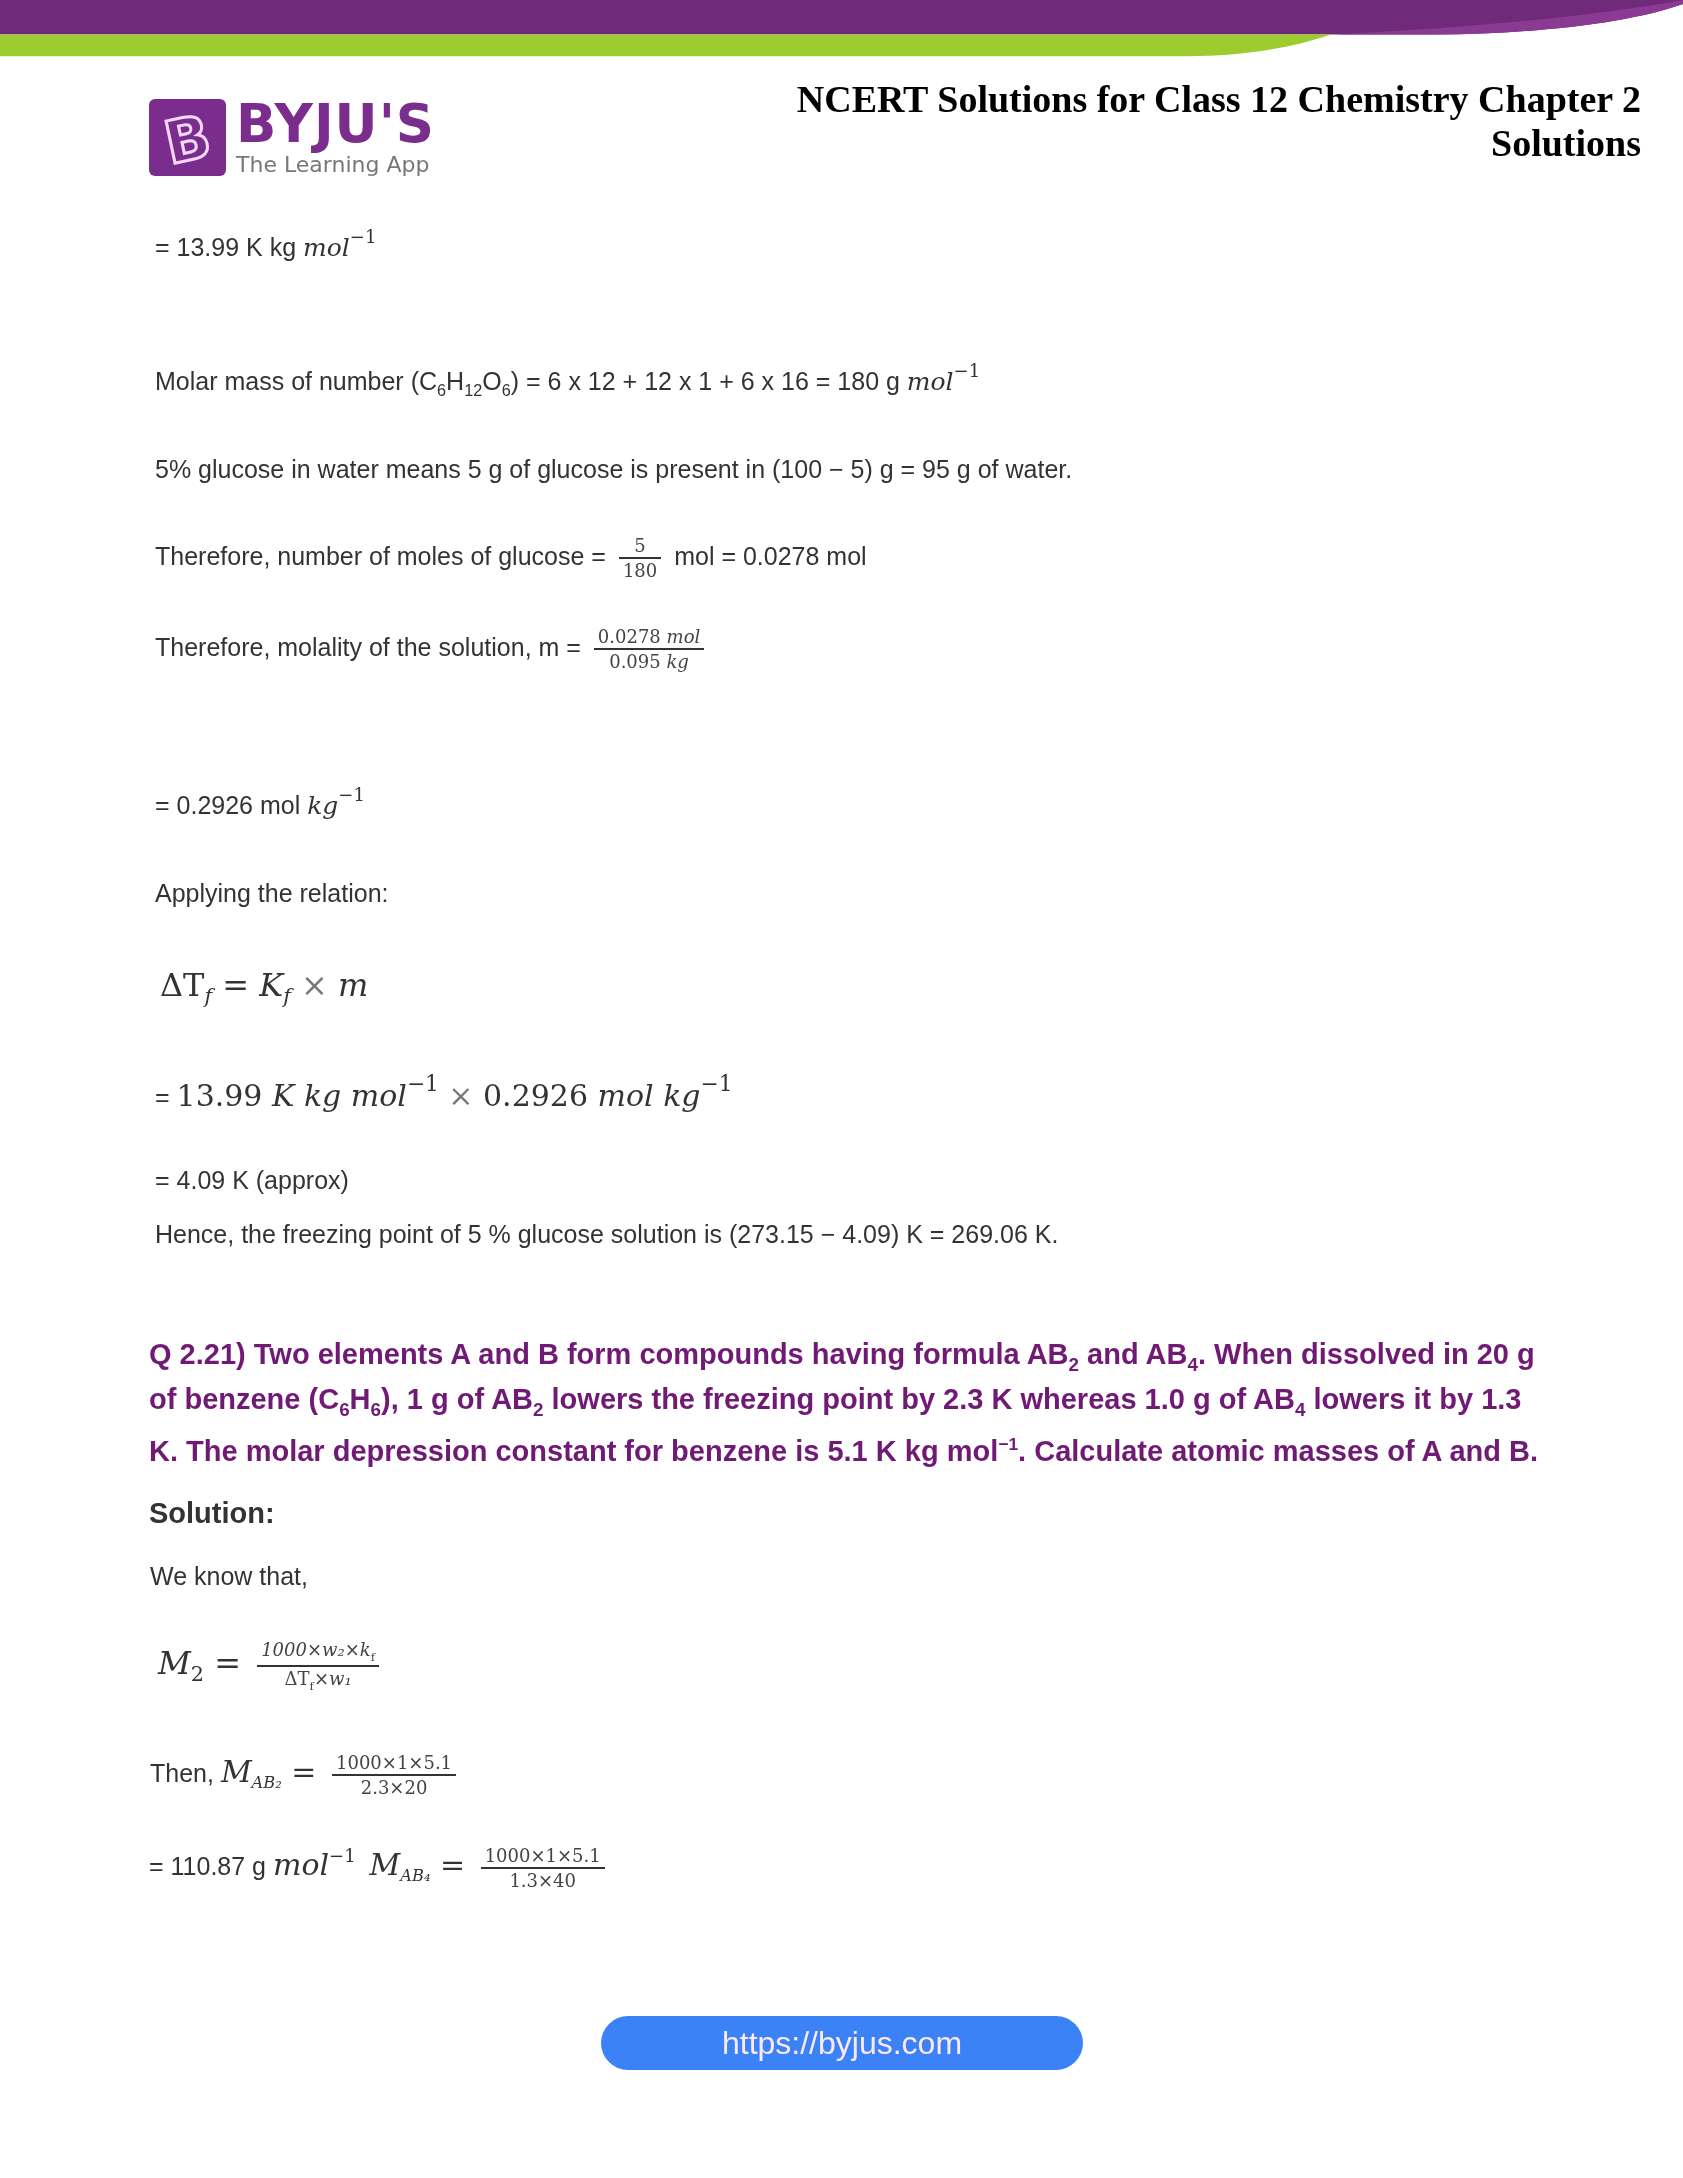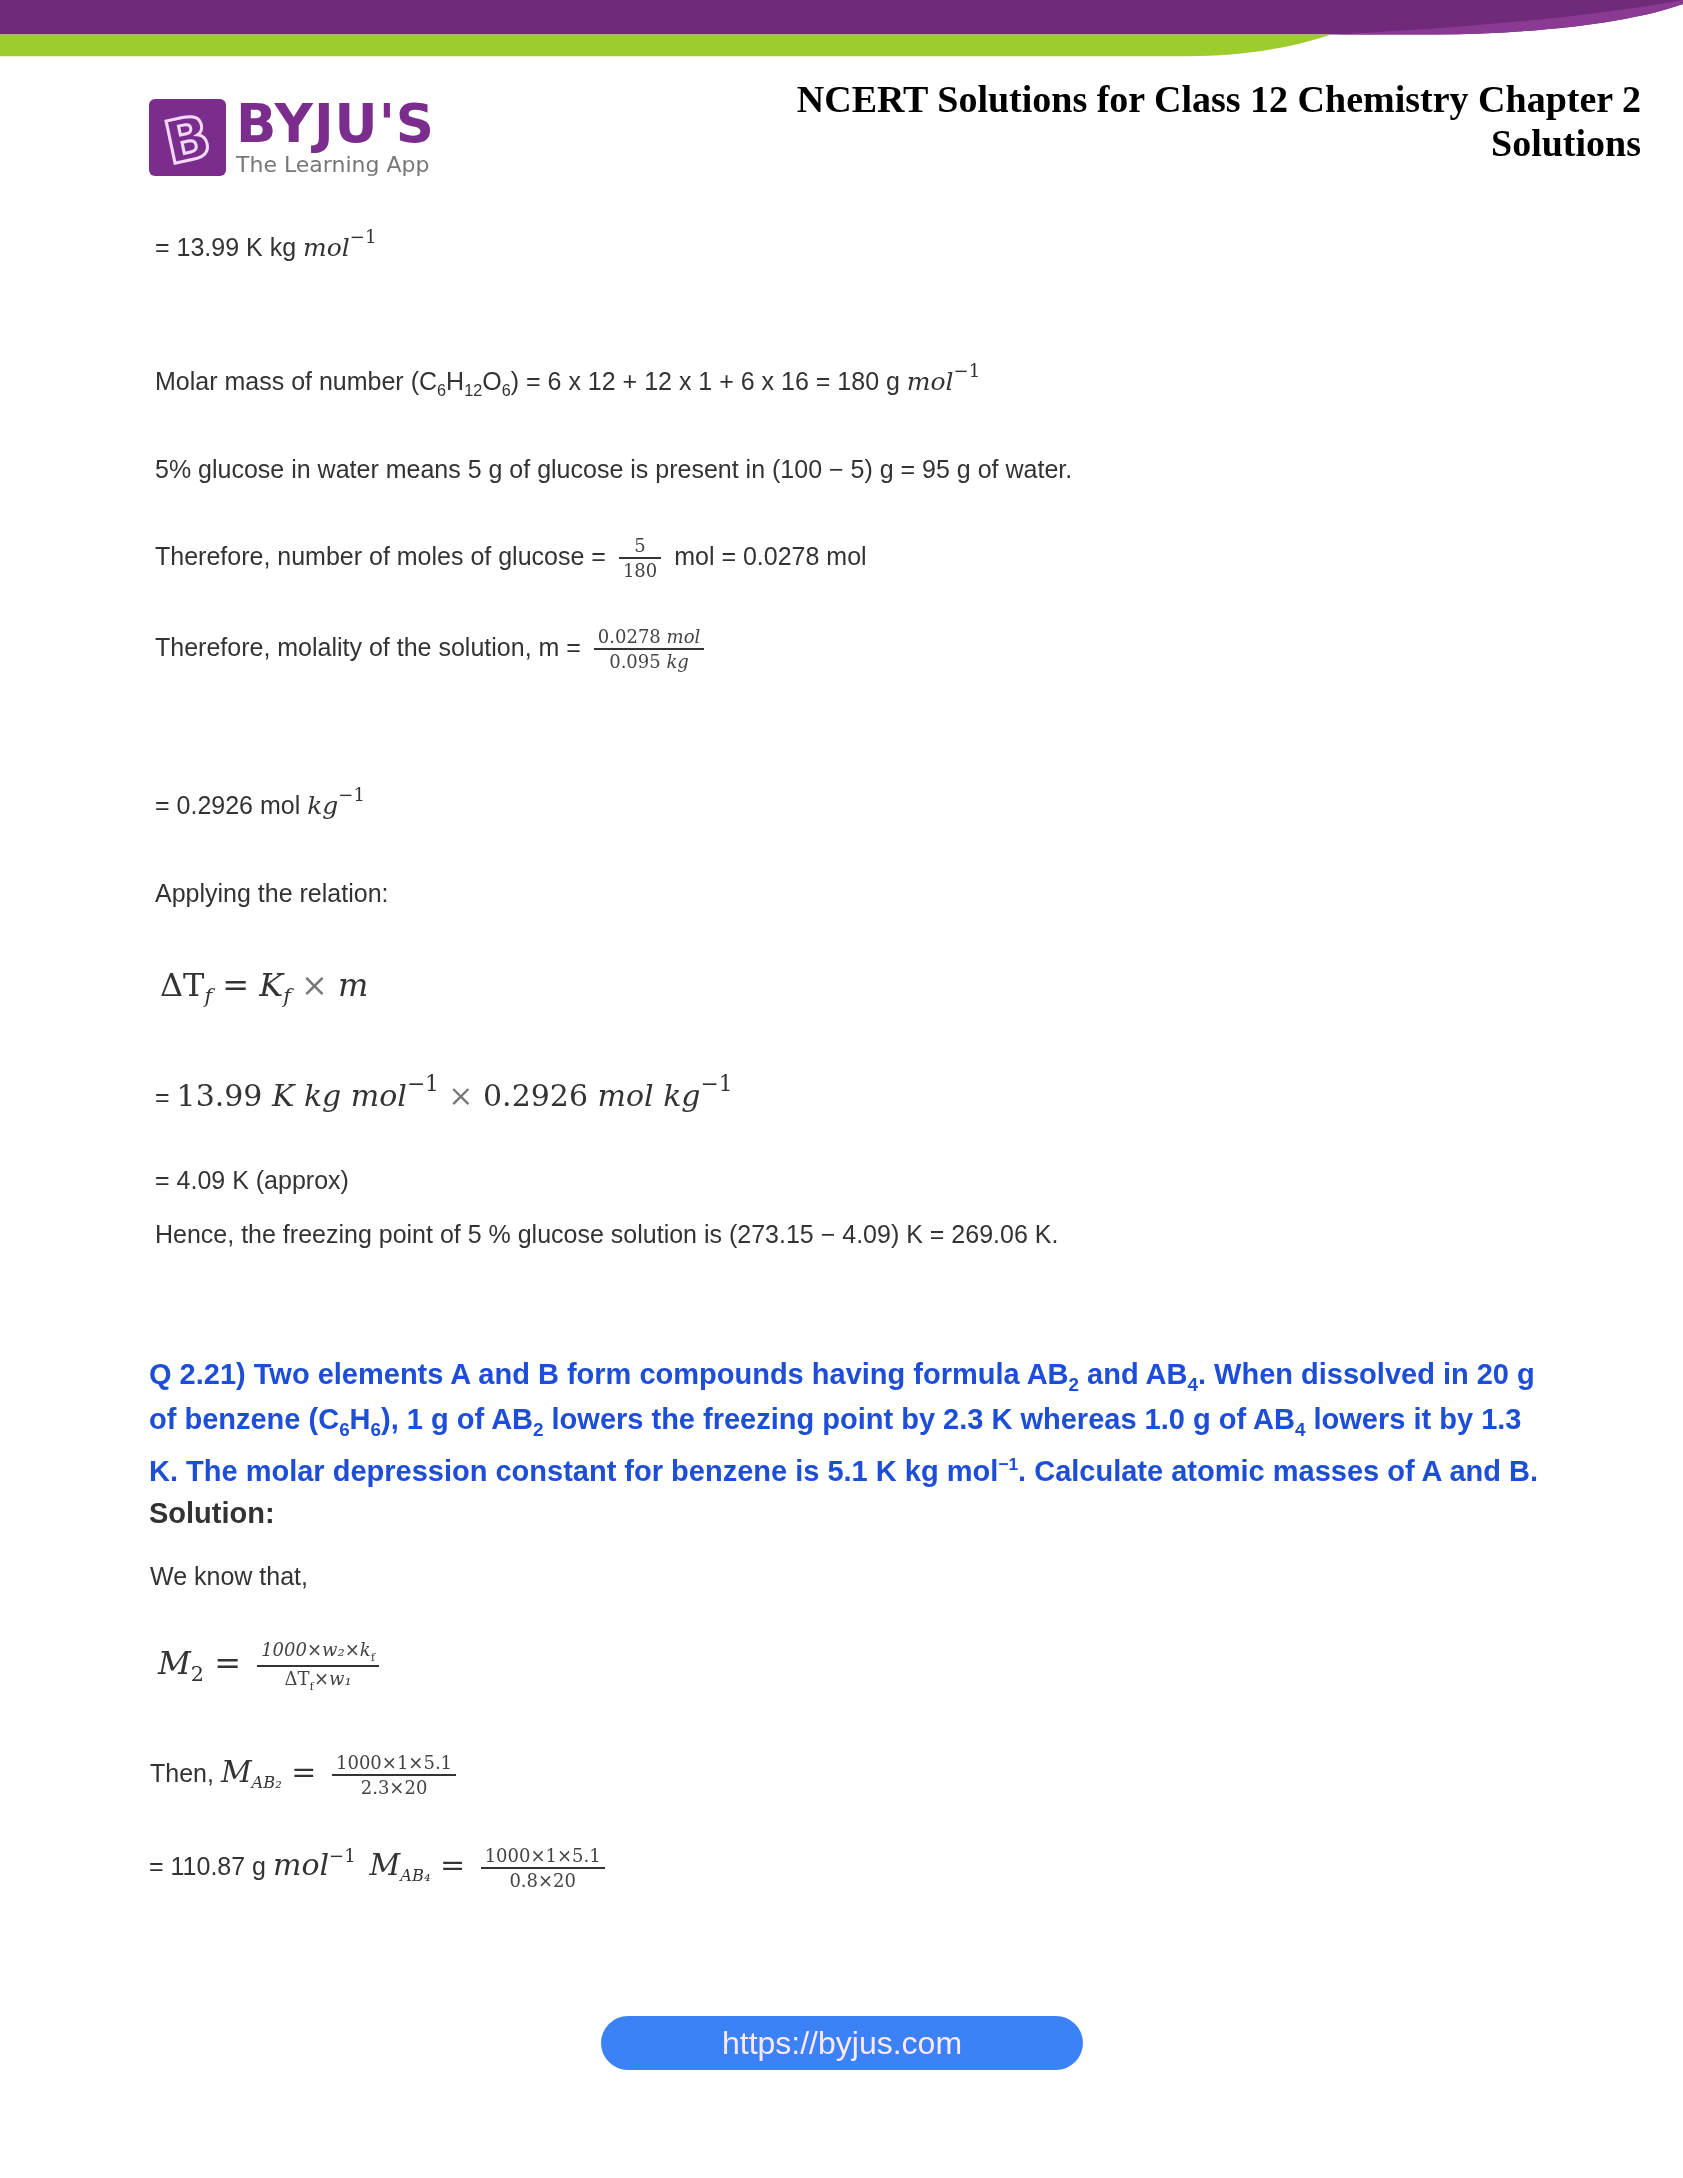--- a/index.html
+++ b/index.html
@@ -36,21 +36,21 @@
   .math { font-family: "DejaVu Serif", serif; font-style: italic; color: #333; }
   .mathr { font-family: "DejaVu Serif", serif; color: #333; }
   sup.m { font-family: "DejaVu Serif", serif; font-style: normal; font-size: 0.72em; vertical-align: 0.7em; }
   sub { font-size: 0.65em; }
   .frac { display: inline-block; vertical-align: middle; text-align: center; font-family: "DejaVu Serif", serif; font-size: 18px; color: #444; margin: 0 6px; }
   .frac .num { display: block; padding: 0 4px 1px; border-bottom: 2px solid #333; }
   .frac .den { display: block; padding: 1px 4px 0; }
   .frac i { font-style: italic; }
   .question {
     position: absolute; left: 149px; top: 1337px; width: 1406px;
-    font-weight: bold; font-size: 29px; line-height: 35px; color: #1d4ed8; margin-top: 20px;
+    font-weight: bold; font-size: 29px; line-height: 35px; color: #701a75;
   }
   .solution-label { position: absolute; left: 149px; top: 1497px; font-weight: bold; font-size: 29px; color: #333; }
   .footer-pill {
     position: absolute; left: 601px; top: 2016px; width: 482px; height: 54px;
     background: #3b82f6; border-radius: 28px; color: #fce8ff;
     font-family: "Liberation Sans", sans-serif; font-size: 32px; text-align: center;
     line-height: 54px; text-decoration: none;
   }
 </style>
 </head>
@@ -120,17 +120,17 @@
 
 <div class="line" style="top:1639px; left:158px; font-size:32px">
   <span class="math">M</span><sub class="mathr">2</sub><span class="mathr"> = </span><span class="frac"><span class="num"><i>1000×w₂×k</i><sub>f</sub></span><span class="den"><span>ΔT</span><sub>f</sub><i>×w₁</i></span></span>
 </div>
 
 <div class="line" style="top:1752px; left:150px">
   <span>Then, </span><span class="math" style="font-size:30px">M</span><sub class="math">AB₂</sub><span class="mathr" style="font-size:30px"> = </span><span class="frac"><span class="num">1000×1×5.1</span><span class="den">2.3×20</span></span>
 </div>
 
 <div class="line" style="top:1845px; left:149px">
-  <span>= 110.87 g </span><span class="math" style="font-size:30px">mol</span><sup class="m">−1</sup>&nbsp;&nbsp;<span class="math" style="font-size:30px">M</span><sub class="math">AB₄</sub><span class="mathr" style="font-size:30px"> = </span><span class="frac"><span class="num">1000×1×5.1</span><span class="den">0.8×20</span></span>
+  <span>= 110.87 g </span><span class="math" style="font-size:30px">mol</span><sup class="m">−1</sup>&nbsp;&nbsp;<span class="math" style="font-size:30px">M</span><sub class="math">AB₄</sub><span class="mathr" style="font-size:30px"> = </span><span class="frac"><span class="num">1000×1×5.1</span><span class="den">1.3×40</span></span>
 </div>
 
 <a class="footer-pill">https://byjus.com</a>
 
 
 </body></html>

